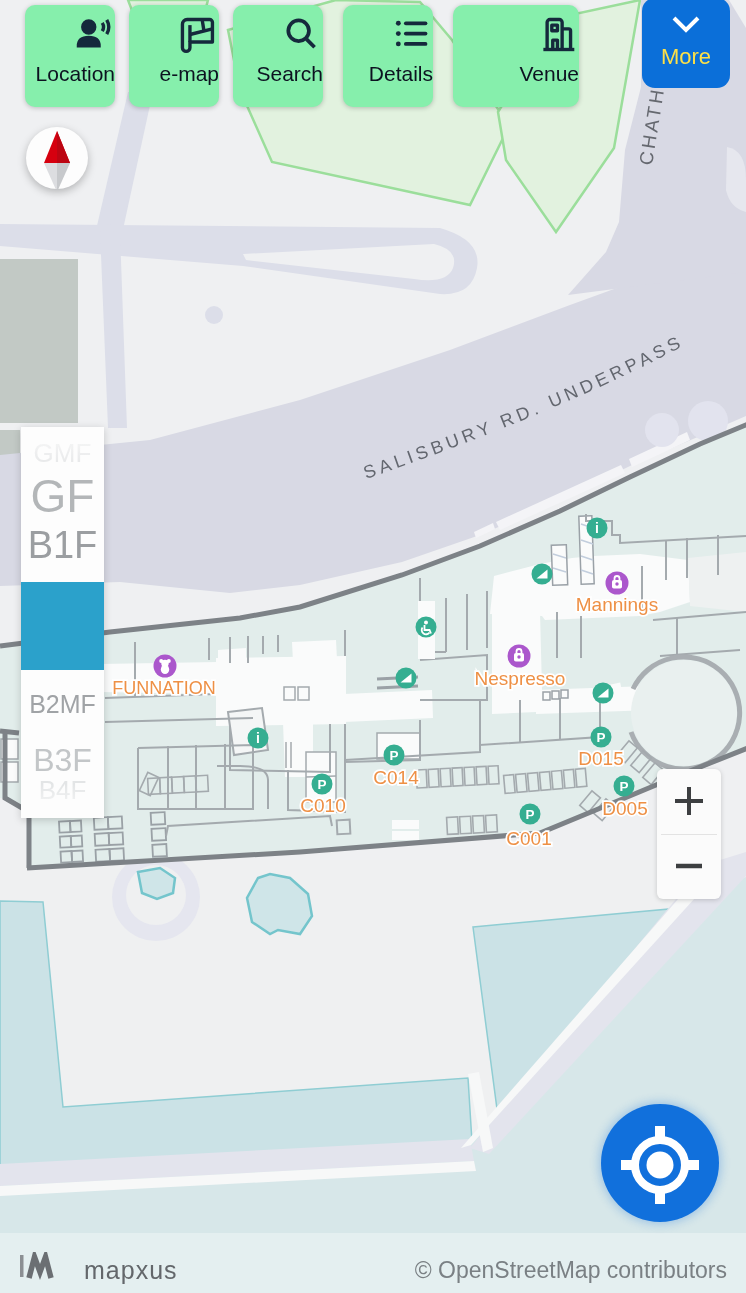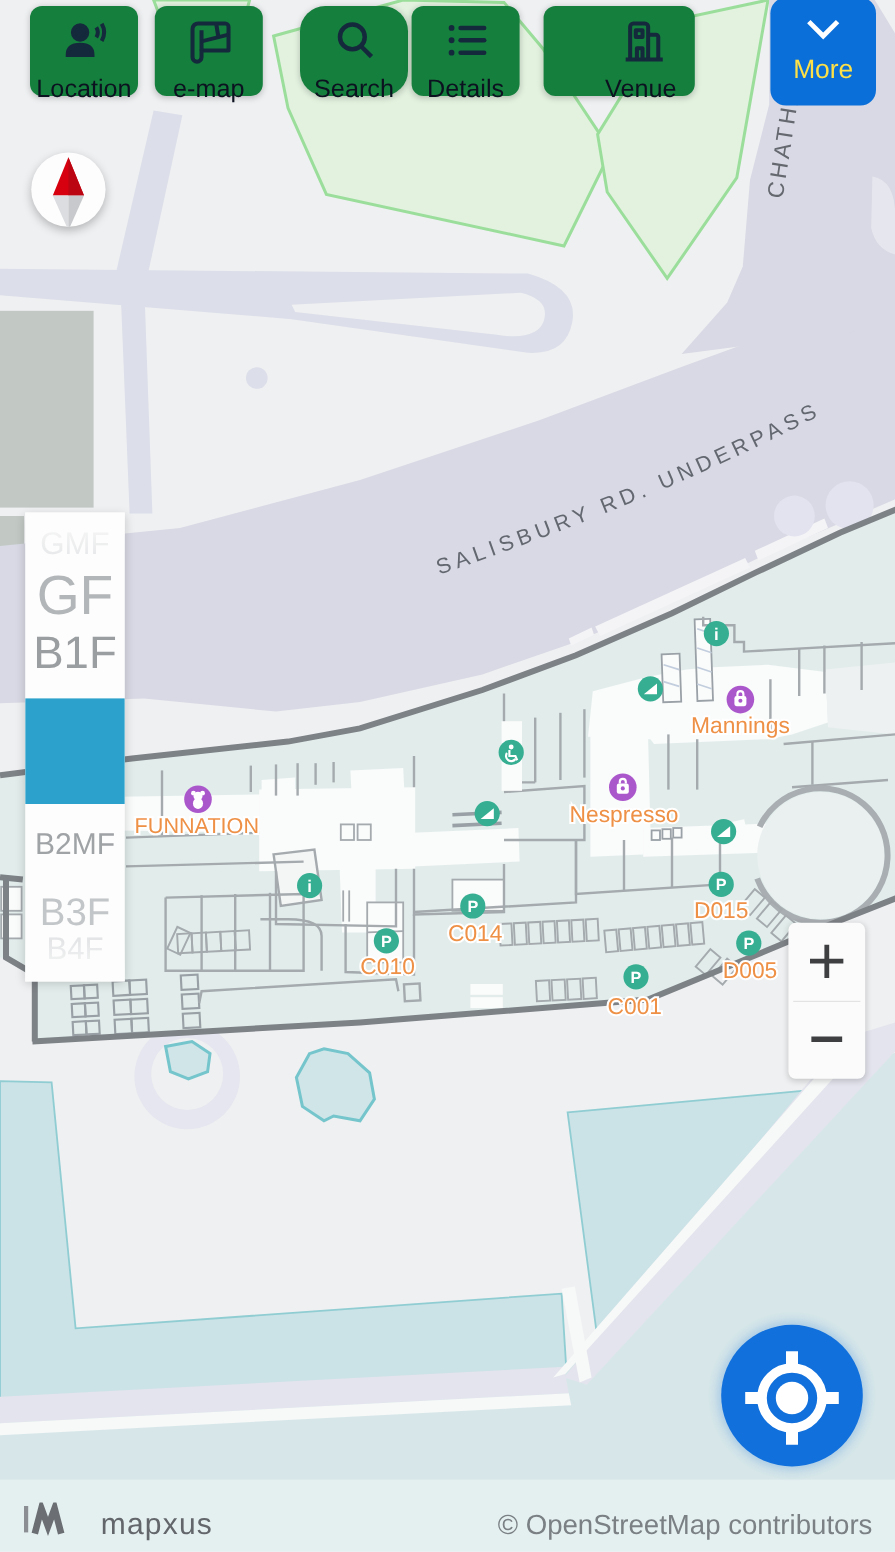--- a/index.html
+++ b/index.html
@@ -1,19 +1,19 @@
 <!DOCTYPE html>
 <html><head>
 <meta charset="utf-8">
 <style>
   html,body{margin:0;padding:0;}
   body{width:746px;height:1293px;overflow:hidden;font-family:"Liberation Sans",sans-serif;position:relative;background:#eff0f2;}
   .abs{position:absolute;}
-  .tbtn{position:absolute;top:5px;width:90px;height:75px;background:#15803d;border-radius:10px;
-    box-shadow:0 1px 5px rgba(0,0,0,.22);text-align:center;color:#0c1220;}
+  .tbtn{position:absolute;top:5px;width:90px;height:102px;background:#86efac;border-radius:10px;
+    box-shadow:0 1px 5px rgba(0,0,0,.22);text-align:right;color:#0c1220;}
   .tbtn svg{margin-top:7px;}
   .tbtn .lbl{font-size:21px;margin-top:2px;line-height:22px;}
 </style>
 </head>
 <body>
 
 <svg class="abs" style="left:0;top:0" width="746" height="1293" viewBox="0 0 746 1293">
 
   <rect x="0" y="0" width="746" height="1293" fill="#eff0f2"></rect>
 
@@ -404,21 +404,21 @@
 <div class="tbtn" style="left:129px;">
   <svg width="45" height="45" viewBox="0 0 24 24" fill="none" stroke="#15293c" stroke-width="1.8" stroke-linejoin="round">
     <path d="M7 4 H19 A1.5 1.5 0 0 1 20.5 5.5 V16 H8.5 V19 A2 2 0 0 1 4.5 19 V6.5 A2.5 2.5 0 0 1 7 4 Z"></path>
     <path d="M8.5 16 V7"></path>
     <path d="M8.5 12 L20.5 9"></path>
     <path d="M15 4 L16 10.2"></path>
   </svg>
   <div class="lbl">e-map</div>
 </div>
 
-<div class="tbtn" style="left:250px;border-radius:21px;">
+<div class="tbtn" style="left:233px;">
   <svg width="45" height="45" viewBox="0 0 24 24" fill="none" stroke="#15293c" stroke-width="2">
     <circle cx="11" cy="10" r="5.5"></circle>
     <line x1="15.2" y1="14.5" x2="19.5" y2="18.8"></line>
   </svg>
   <div class="lbl">Search</div>
 </div>
 
 <div class="tbtn" style="left:343px;">
   <svg width="45" height="45" viewBox="0 0 24 24" fill="none" stroke="#15293c" stroke-width="2" stroke-linecap="round">
     <circle cx="5.5" cy="6" r="1.3" fill="#15293c" stroke="none"></circle>

